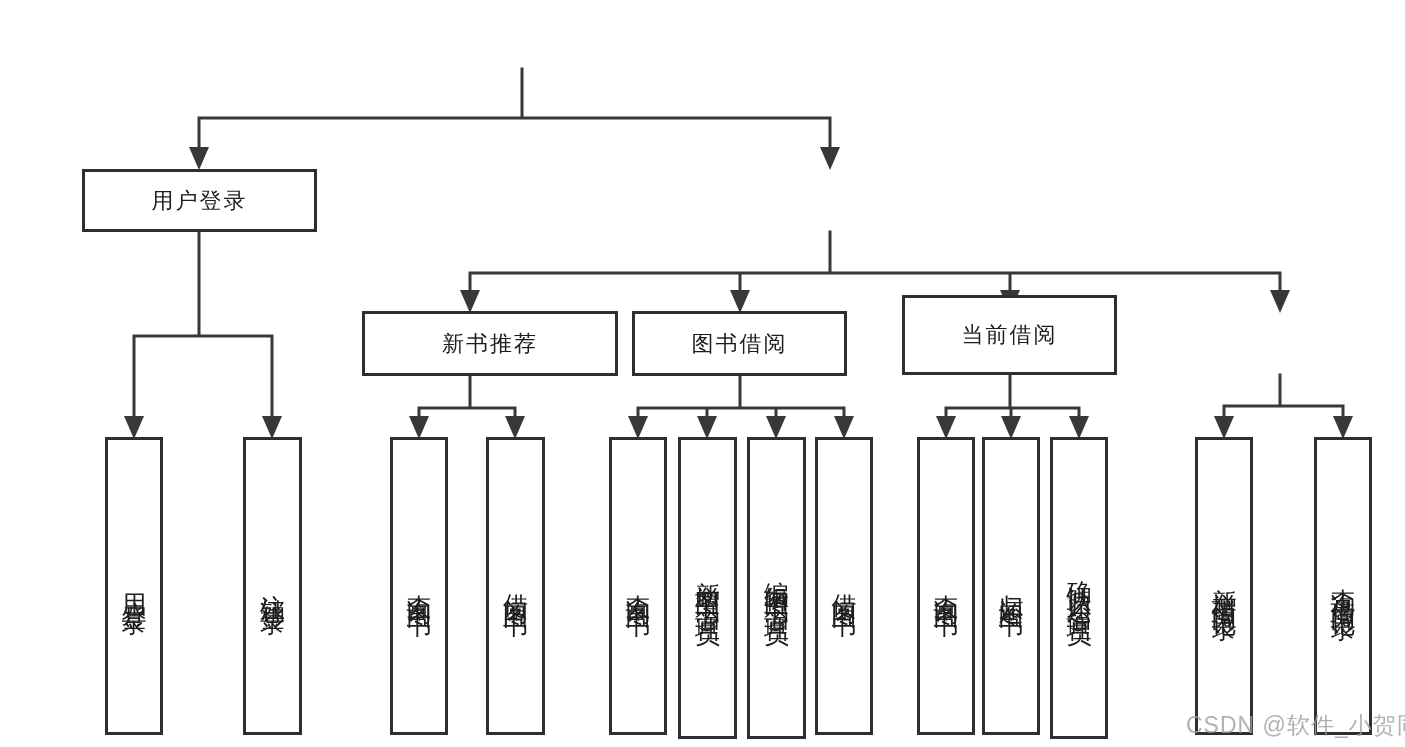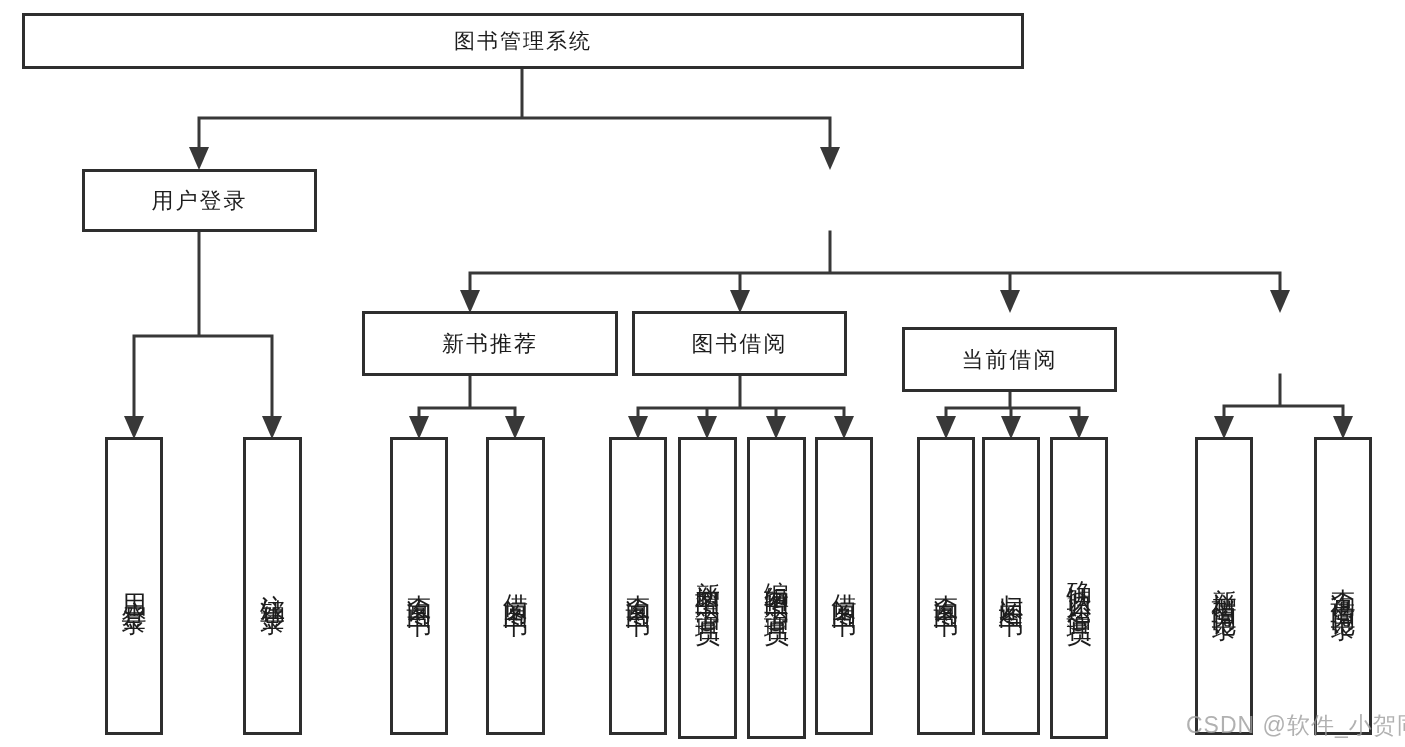--- a/index.html
+++ b/index.html
@@ -89,35 +89,32 @@
       <polygon class="arrowhead" points="1001,416 1021,416 1011,439"></polygon>
       <polygon class="arrowhead" points="1069,416 1089,416 1079,439"></polygon>
     </g>
     <g>
       <path class="edge" d="M1280,375 V406 M1224,406 H1343 M1224,406 V420 M1343,406 V420"></path>
       <polygon class="arrowhead" points="1214,416 1234,416 1224,439"></polygon>
       <polygon class="arrowhead" points="1333,416 1353,416 1343,439"></polygon>
     </g>
   </svg>
 
-  <div class="box" style="left:22px;top:13px;width:1002px;height:56px">
-    <span class="hlabel root-label">图书管理系统</span>
-  </div>
 
   <div class="box" style="left:82px;top:169px;width:235px;height:63px">
     <span class="hlabel">用户登录</span>
   </div>
 
   <div class="box" style="left:362px;top:311px;width:256px;height:65px">
     <span class="hlabel">新书推荐</span>
   </div>
   <div class="box" style="left:632px;top:311px;width:215px;height:65px">
     <span class="hlabel">图书借阅</span>
   </div>
-  <div class="box" style="left:902px;top:327px;width:215px;height:65px">
+  <div class="box" style="left:902px;top:295px;width:215px;height:80px">
     <span class="hlabel">当前借阅</span>
   </div>
 
   <div class="box" style="left:105px;top:437px;width:58px;height:298px">
     <span class="vlabel">用户登录</span>
   </div>
   <div class="box" style="left:243px;top:437px;width:59px;height:298px">
     <span class="vlabel">注销登录</span>
   </div>
 

